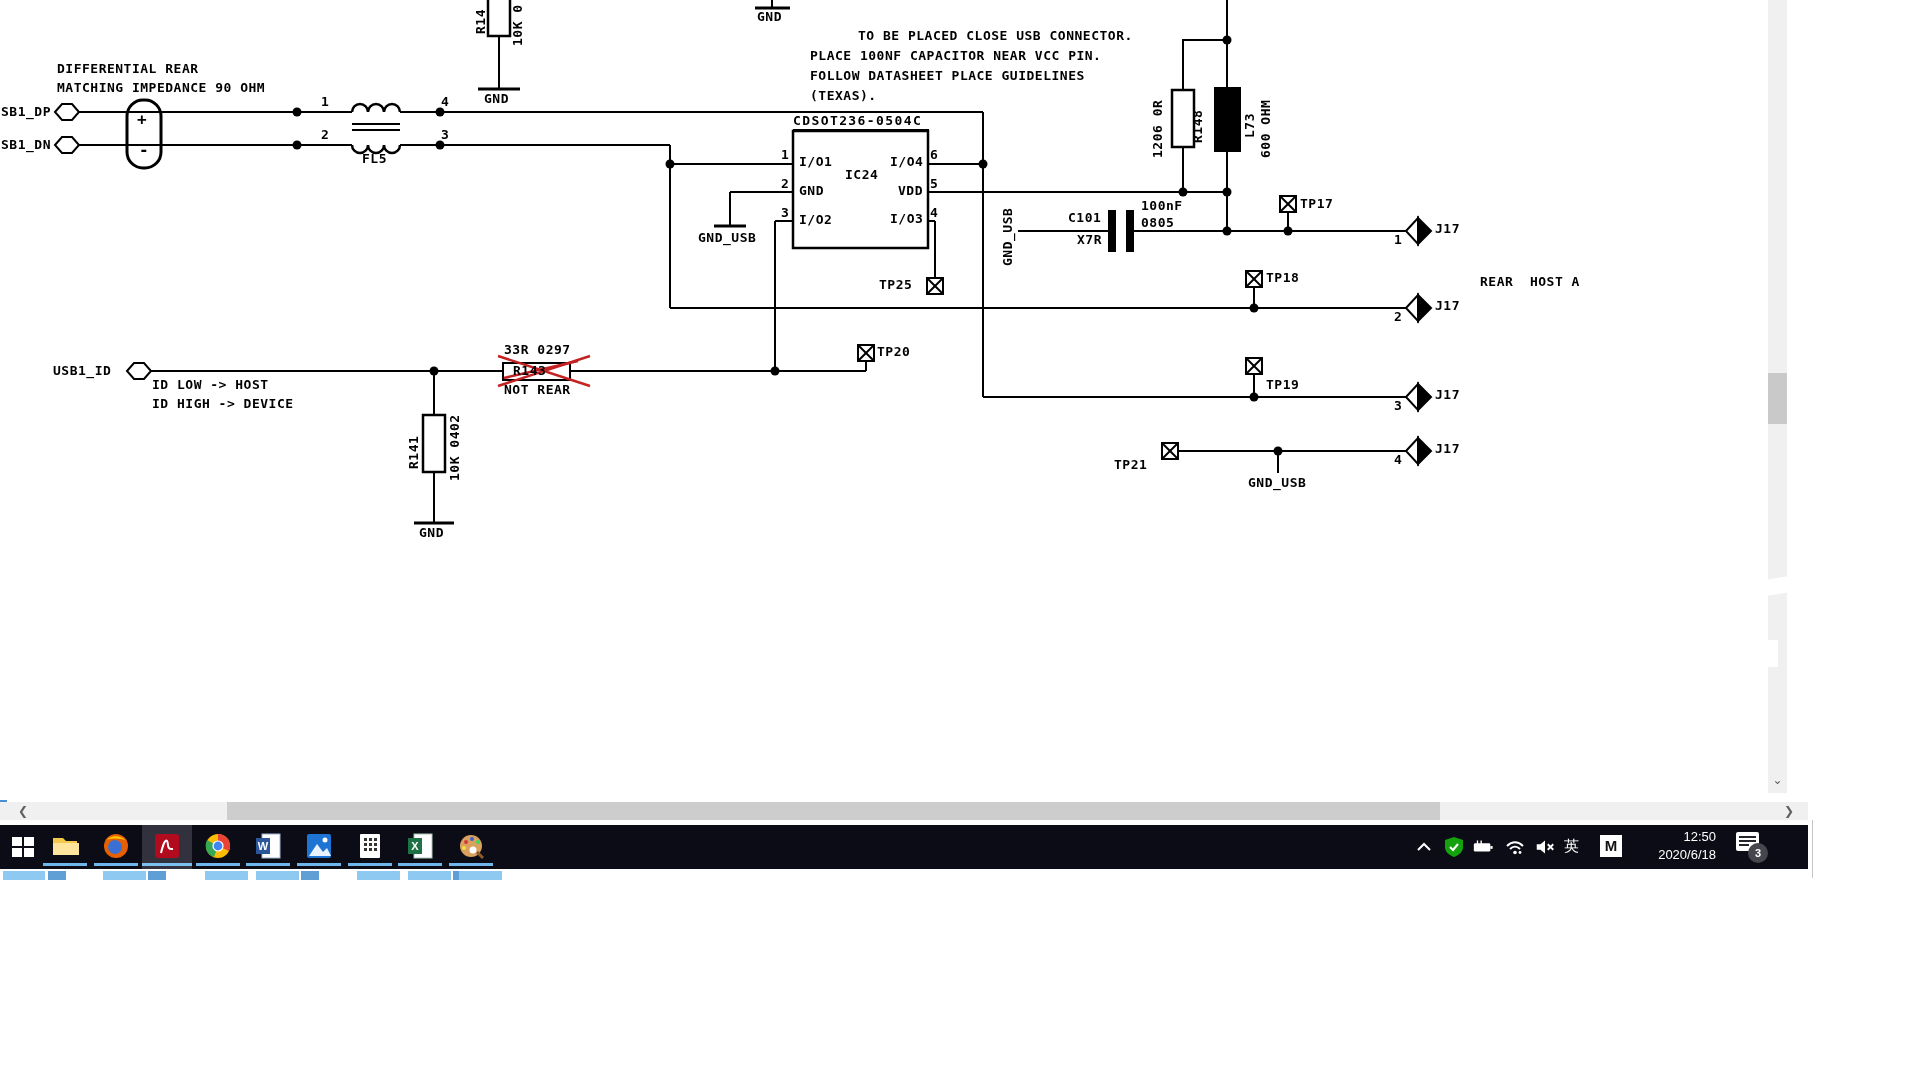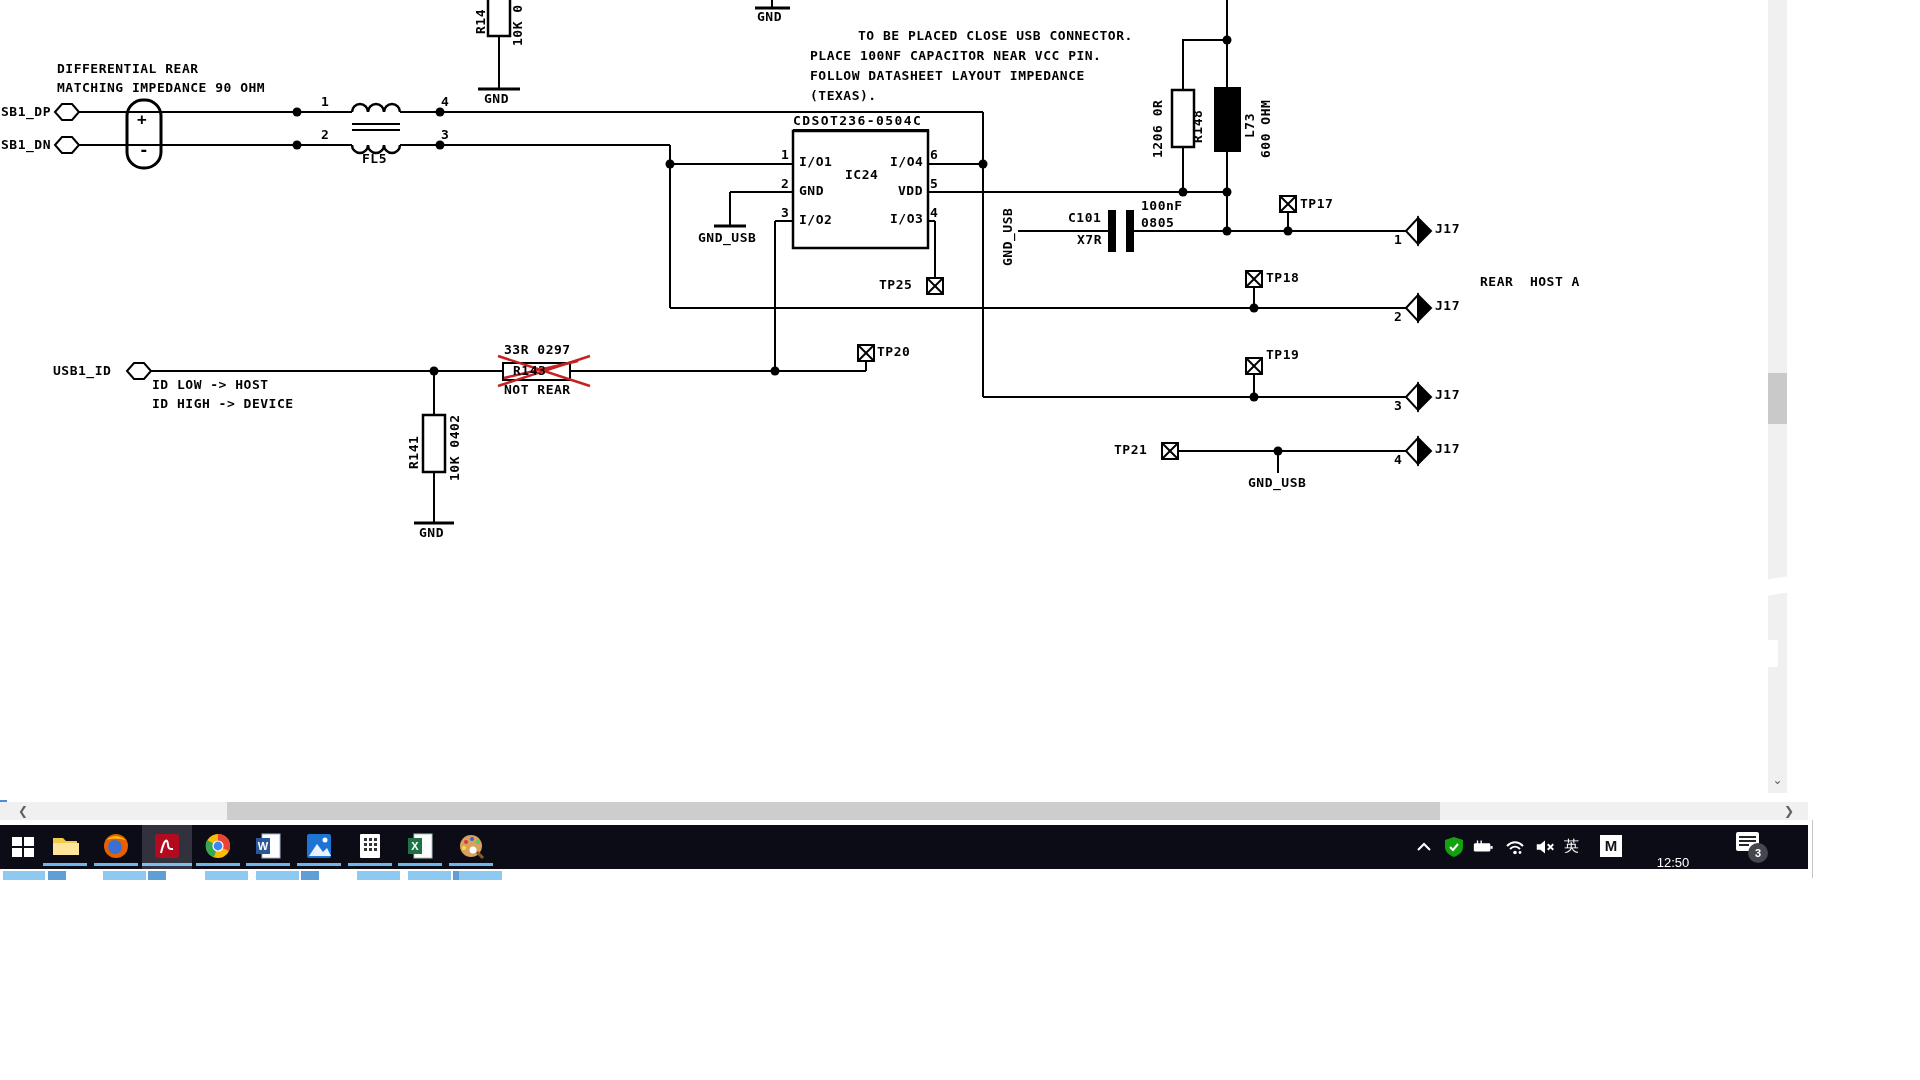--- a/index.html
+++ b/index.html
@@ -32,21 +32,21 @@
   .slot.active .uline{left:0;width:50px;background:#7dc0f0;}
   .peekrow{position:absolute;left:0;top:871px;width:1808px;height:9px;}
   .peek{position:absolute;top:0;height:9px;width:43px;background:#8ec9f2;}
   .peek.dk{background:#5f9fd6;}
   #startbtn{position:absolute;left:8px;top:7px;width:30px;height:30px;}
   
   .tray{position:absolute;top:0;height:44px;color:#fff;}
   .trayicon{position:absolute;top:11px;width:22px;height:22px;}
   #imeLang{position:absolute;left:1564px;top:12px;font:15px "Liberation Sans",sans-serif;color:#fff;}
   #imeMode{position:absolute;left:1600px;top:10px;width:22px;height:22px;background:#fff;color:#111;font:bold 15px "Liberation Sans",sans-serif;text-align:center;line-height:22px;}
-  #clock{position:absolute;left:1630px;top:3px;width:86px;color:#fff;font:13px "Liberation Sans",sans-serif;text-align:center;line-height:18px;margin-top:26px;}
+  #clock{position:absolute;left:1630px;top:3px;width:86px;color:#fff;font:13px "Liberation Sans",sans-serif;text-align:right;line-height:18px;}
   #actionCenter{position:absolute;left:1735px;top:6px;width:25px;height:21px;}
   #badge{position:absolute;left:1748px;top:18px;width:20px;height:20px;border-radius:50%;background:#46464f;color:#fff;font:bold 11px "Liberation Sans",sans-serif;text-align:center;line-height:20px;}
   #tbedge{position:absolute;left:1812px;top:820px;width:1px;height:58px;background:#c4c4c4;}
 </style>
 </head>
 <body>
 
 <div id="stage">
 
   <div id="schematic">
@@ -248,21 +248,21 @@
     <div class="sl" style="left:441px;top:128px">3</div>
     <div class="sl" style="left:362px;top:152px">FL5</div>
 
     <div class="sl vert" style="left:474px;top:34px">R14</div>
     <div class="sl vert" style="left:511px;top:46px">10K 0</div>
     <div class="sl" style="left:484px;top:92px">GND</div>
     <div class="sl" style="left:757px;top:10px">GND</div>
 
     <div class="sl" style="left:858px;top:29px">TO BE PLACED CLOSE USB CONNECTOR.</div>
     <div class="sl" style="left:810px;top:49px">PLACE 100NF CAPACITOR NEAR VCC PIN.</div>
-    <div class="sl" style="left:810px;top:69px">FOLLOW DATASHEET LAYOUT IMPEDANCE</div>
+    <div class="sl" style="left:810px;top:69px">FOLLOW DATASHEET PLACE GUIDELINES</div>
     <div class="sl" style="left:810px;top:89px">(TEXAS).</div>
 
     <div class="sl icpart" style="left:793px;top:114px;width:136px">CDSOT236-0504C</div>
     <div class="sl" style="left:845px;top:168px">IC24</div>
     <div class="sl" style="left:781px;top:148px">1</div>
     <div class="sl" style="left:781px;top:177px">2</div>
     <div class="sl" style="left:781px;top:206px">3</div>
     <div class="sl" style="left:930px;top:148px">6</div>
     <div class="sl" style="left:930px;top:177px">5</div>
     <div class="sl" style="left:930px;top:206px">4</div>
@@ -281,23 +281,23 @@
     <div class="sl" style="left:1141px;top:216px">0805</div>
     <div class="sl" style="left:1077px;top:233px">X7R</div>
 
     <div class="sl vert" style="left:1151px;top:158px">1206 0R</div>
     <div class="sl vert" style="left:1191px;top:143px">R148</div>
     <div class="sl vert" style="left:1243px;top:138px">L73</div>
     <div class="sl vert" style="left:1259px;top:158px">600 OHM</div>
 
     <div class="sl" style="left:1300px;top:197px">TP17</div>
     <div class="sl" style="left:1266px;top:271px">TP18</div>
-    <div class="sl" style="left:1266px;top:348px">TP19</div>
+    <div class="sl" style="left:1266px;top:378px">TP19</div>
     <div class="sl" style="left:877px;top:345px">TP20</div>
-    <div class="sl" style="left:1114px;top:443px">TP21</div>
+    <div class="sl" style="left:1114px;top:458px">TP21</div>
     <div class="sl" style="left:879px;top:278px">TP25</div>
 
     <div class="sl" style="left:1435px;top:222px">J17</div>
     <div class="sl" style="left:1435px;top:299px">J17</div>
     <div class="sl" style="left:1435px;top:388px">J17</div>
     <div class="sl" style="left:1435px;top:442px">J17</div>
     <div class="sl" style="left:1394px;top:233px">1</div>
     <div class="sl" style="left:1394px;top:310px">2</div>
     <div class="sl" style="left:1394px;top:399px">3</div>
     <div class="sl" style="left:1394px;top:453px">4</div>

